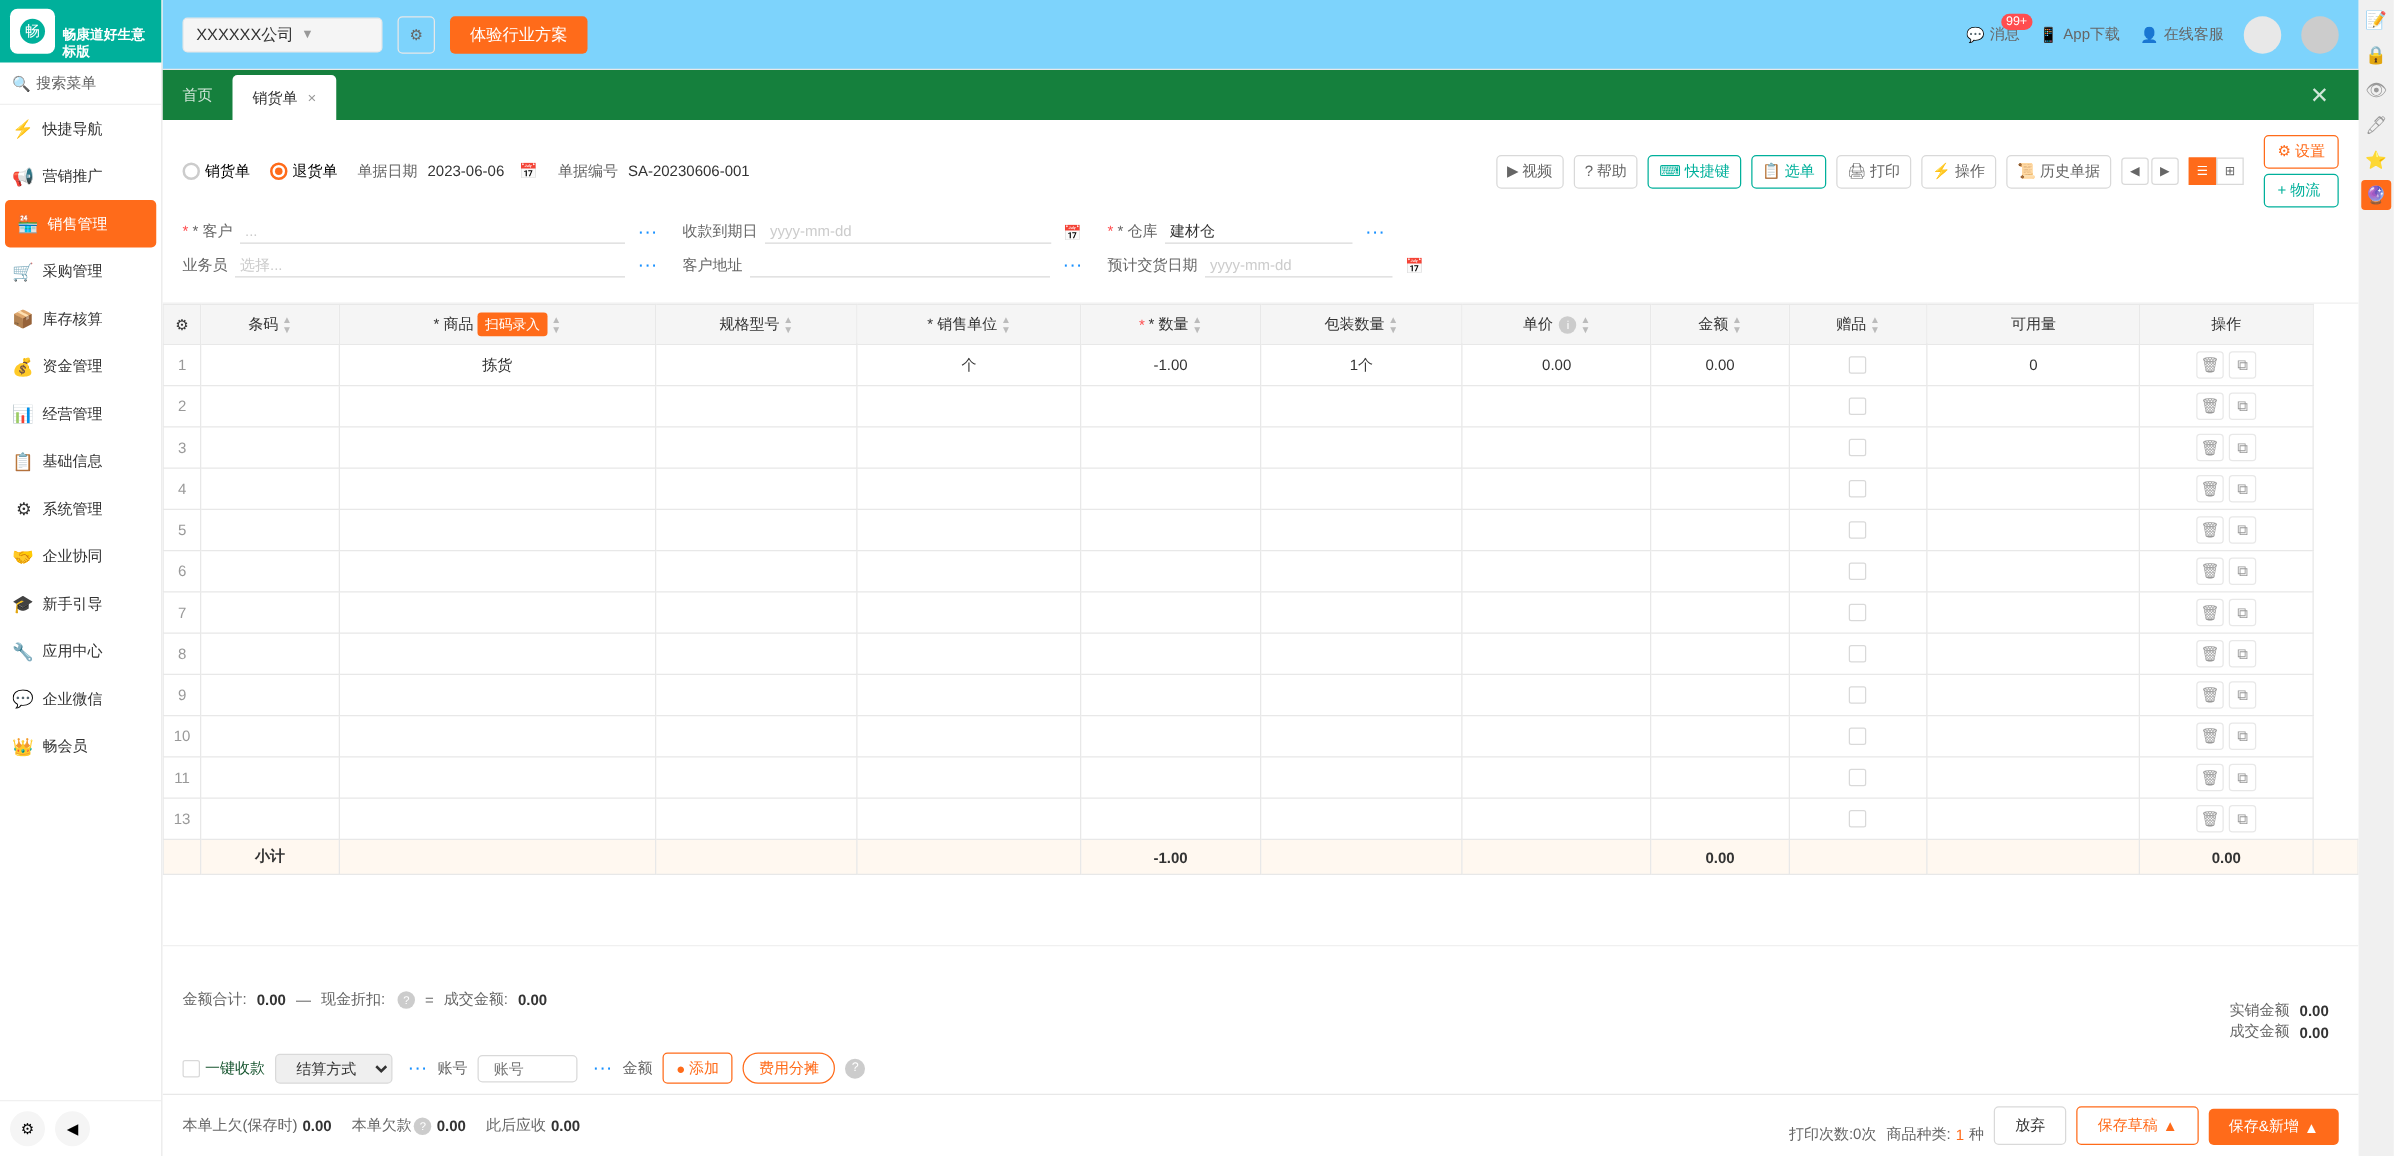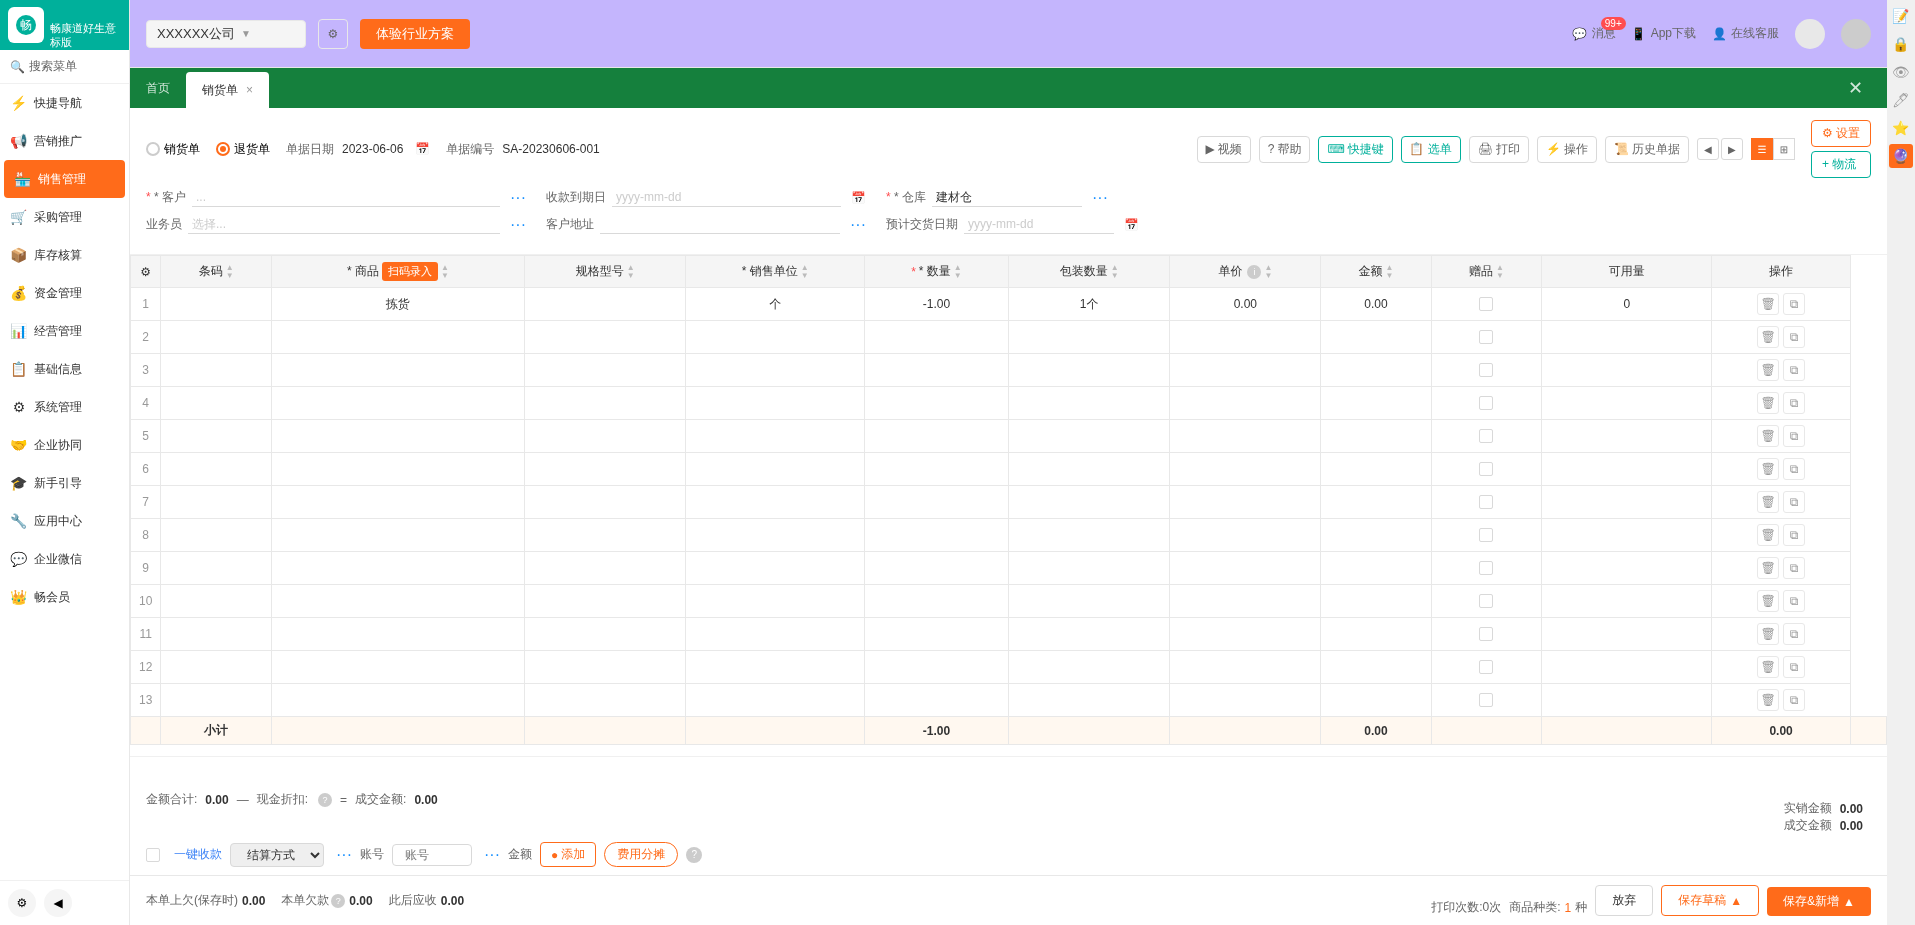--- a/index.html
+++ b/index.html
@@ -3,34 +3,34 @@
   <meta charset="utf-8">
   <style>
     * { box-sizing: border-box; margin: 0; padding: 0; font-family: 'Microsoft YaHei', Arial, sans-serif; font-size: 12px; }
     body { width: 1915px; height: 925px; overflow: hidden; background: #f5f5f5; display: flex; }
 
     
     .sidebar { width: 130px; height: 925px; background: #fff; display: flex; flex-direction: column; border-right: 1px solid #e8e8e8; flex-shrink: 0; }
     .sidebar-logo { background: #00b09b; padding: 10px 8px; display: flex; align-items: center; gap: 6px; height: 50px; }
     .sidebar-logo-icon { width: 36px; height: 36px; background: #fff; border-radius: 6px; display: flex; align-items: center; justify-content: center; }
     .sidebar-logo-icon svg { width: 24px; height: 24px; }
-    .sidebar-logo-text { color: #fff; font-size: 11px; line-height: 1.3; font-weight: normal; margin-top: 20px; }
+    .sidebar-logo-text { color: #fff; font-size: 11px; line-height: 1.3; font-weight: bold; margin-top: 20px; }
     .sidebar-search { display: flex; align-items: center; gap: 4px; padding: 8px 10px; color: #666; cursor: pointer; border-bottom: 1px solid #f0f0f0; }
     .sidebar-nav-item { display: flex; align-items: center; gap: 6px; padding: 10px 10px; color: #333; cursor: pointer; }
     .sidebar-nav-item.active { background: #ff6b1a; color: #fff; border-radius: 4px; margin: 0 4px; }
     .sidebar-nav-item .nav-icon { width: 18px; height: 18px; display: flex; align-items: center; justify-content: center; font-size: 14px; }
     .sidebar-nav-label { font-size: 12px; }
     .sidebar-bottom { margin-top: auto; display: flex; align-items: center; padding: 8px; gap: 8px; border-top: 1px solid #f0f0f0; }
     .sidebar-bottom-icon { width: 28px; height: 28px; background: #f5f5f5; border-radius: 50%; display: flex; align-items: center; justify-content: center; cursor: pointer; }
 
     
     .main { flex: 1; display: flex; flex-direction: column; height: 925px; overflow: hidden; }
 
     
-    .topbar { height: 68px; background: #c4b5fd; display: flex; align-items: center; padding: 0 16px; gap: 12px; border-bottom: 1px solid #e8e8e8; flex-shrink: 0; }
+    .topbar { height: 56px; background: #7dd3fc; display: flex; align-items: center; padding: 0 16px; gap: 12px; border-bottom: 1px solid #e8e8e8; flex-shrink: 0; }
     .company-selector { display: flex; align-items: center; gap: 6px; background: #f5f5f5; border: 1px solid #e8e8e8; border-radius: 4px; padding: 4px 10px; cursor: pointer; min-width: 160px; }
     .company-name { font-size: 13px; color: #333; }
     .company-arrow { color: #999; font-size: 10px; }
     .gear-btn { width: 30px; height: 30px; border: 1px solid #e8e8e8; border-radius: 4px; display: flex; align-items: center; justify-content: center; cursor: pointer; color: #666; }
     .trial-btn { background: #ff6b1a; color: #fff; border: none; border-radius: 4px; padding: 6px 16px; cursor: pointer; font-size: 13px; }
     .topbar-right { margin-left: auto; display: flex; align-items: center; gap: 16px; }
     .topbar-right-item { display: flex; align-items: center; gap: 4px; color: #666; cursor: pointer; font-size: 12px; position: relative; }
     .badge { position: absolute; top: -8px; right: -10px; background: #ff4d4f; color: #fff; border-radius: 10px; padding: 1px 4px; font-size: 10px; min-width: 18px; text-align: center; }
     .avatar { width: 30px; height: 30px; background: #e8e8e8; border-radius: 50%; }
 
@@ -89,21 +89,21 @@
     .info-icon { display: inline-flex; align-items: center; justify-content: center; width: 14px; height: 14px; background: #ccc; border-radius: 50%; color: #fff; font-size: 9px; cursor: pointer; margin-left: 2px; }
 
     
     .form-footer { padding: 8px 16px; background: #fff; border-top: 1px solid #f0f0f0; flex-shrink: 0; }
     .footer-row1 { display: flex; align-items: center; gap: 8px; margin-bottom: 8px; }
     .footer-total { color: #666; }
     .footer-amount { color: #333; font-weight: bold; }
     .minus-icon { color: #666; }
     .equals-icon { color: #666; }
     .footer-row2 { display: flex; align-items: center; gap: 8px; }
-    .checkbox-label { display: flex; align-items: center; gap: 14px; cursor: pointer; color: #3b82f6; }
+    .checkbox-label { display: flex; align-items: center; gap: 4px; cursor: pointer; color: #14532d; }
     .select-input { border: 1px solid #d9d9d9; border-radius: 4px; padding: 3px 12px; color: #333; min-width: 80px; }
     .add-btn { background: #fff; border: 1px solid #ff6b1a; color: #ff6b1a; border-radius: 4px; padding: 3px 10px; cursor: pointer; display: flex; align-items: center; gap: 3px; }
     .expense-btn { background: #fff; border: 1px solid #ff6b1a; color: #ff6b1a; border-radius: 20px; padding: 3px 12px; cursor: pointer; }
     .help-icon { width: 16px; height: 16px; border-radius: 50%; background: #ccc; color: #fff; display: flex; align-items: center; justify-content: center; font-size: 10px; cursor: pointer; }
 
     
     .bottom-bar { height: 50px; background: #fff; border-top: 1px solid #e8e8e8; display: flex; align-items: center; padding: 0 16px; gap: 16px; flex-shrink: 0; }
     .bottom-info { display: flex; align-items: center; gap: 4px; color: #666; }
     .bottom-val { color: #333; font-weight: bold; }
     .bottom-right { margin-left: auto; display: flex; align-items: flex-end; gap: 8px; }
@@ -708,43 +708,20 @@
               </td>
               <td></td>
               <td>
                 <div class="table-actions">
                   <div class="icon-btn">🗑</div>
                   <div class="icon-btn">⧉</div>
                 </div>
               </td>
             </tr>
           <tr>
-              <td class="row-num">12</td>
-              <td></td>
-              <td></td>
-              <td></td>
-              <td></td>
-              <td></td>
-              <td></td>
-              <td></td>
-              <td></td>
-              <td>
-                <div class="checkbox-cell">
-                  <div class="table-checkbox"></div>
-                </div>
-              </td>
-              <td></td>
-              <td>
-                <div class="table-actions">
-                  <div class="icon-btn">🗑</div>
-                  <div class="icon-btn">⧉</div>
-                </div>
-              </td>
-            </tr>
-          <tr>
               <td class="row-num">13</td>
               <td></td>
               <td></td>
               <td></td>
               <td></td>
               <td></td>
               <td></td>
               <td></td>
               <td></td>
               <td>

